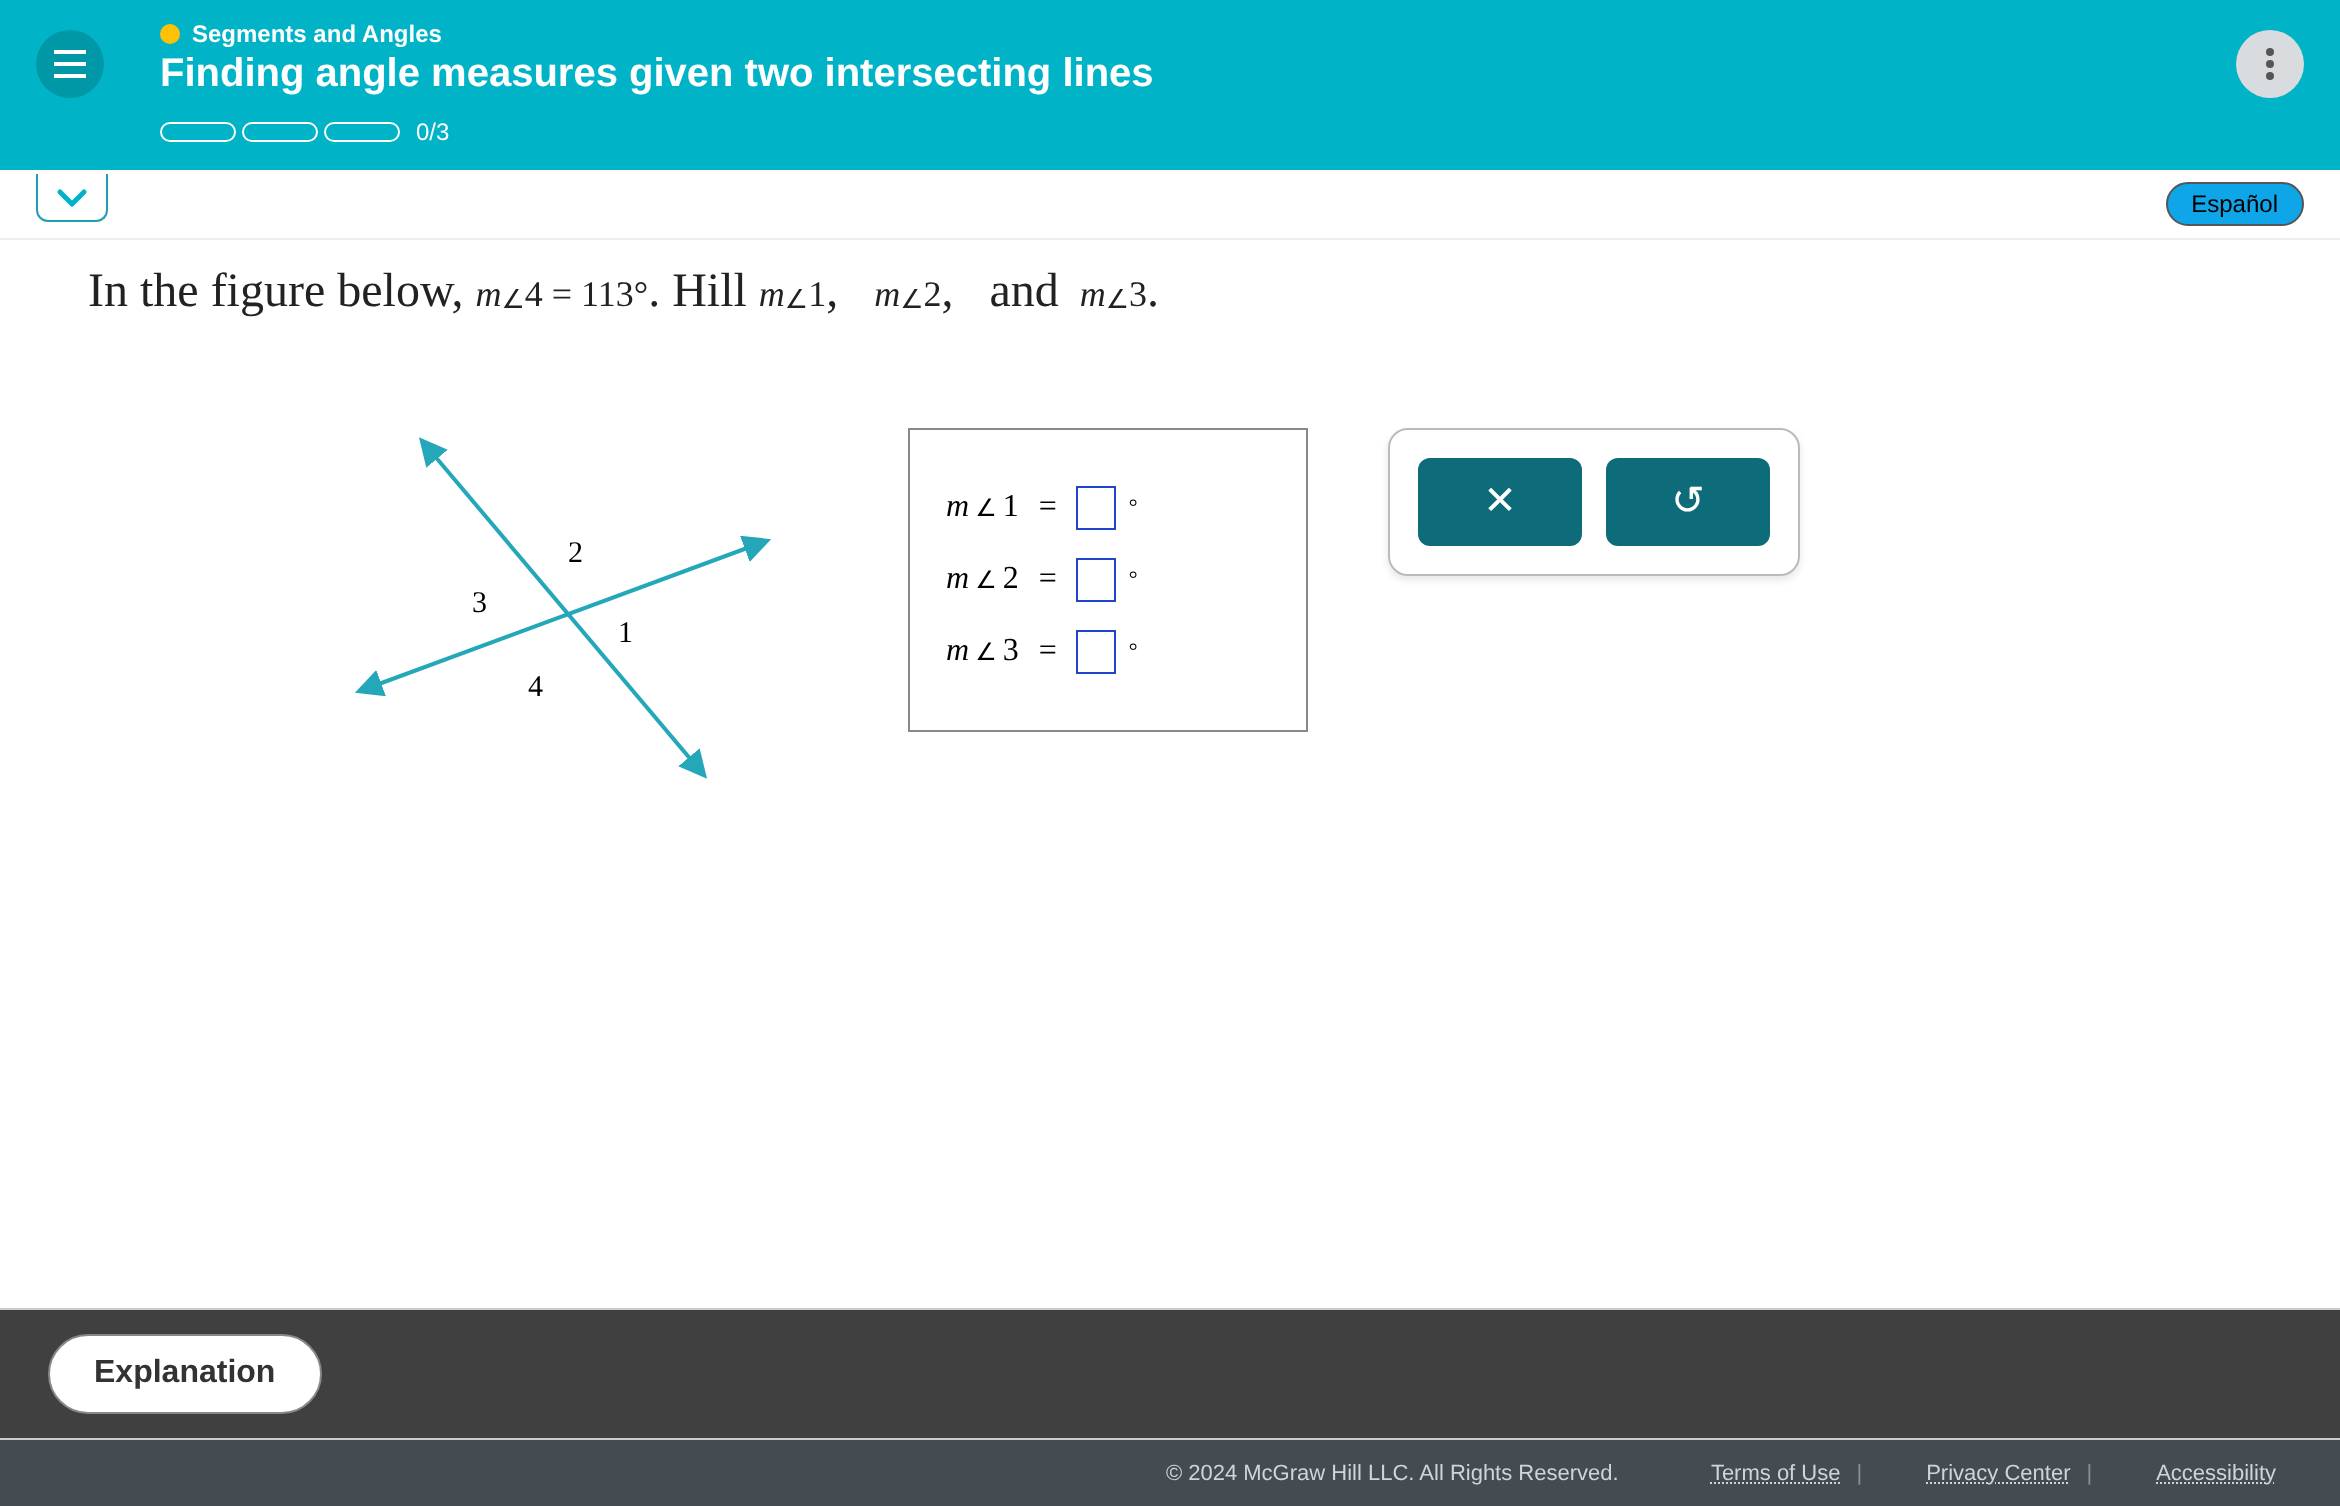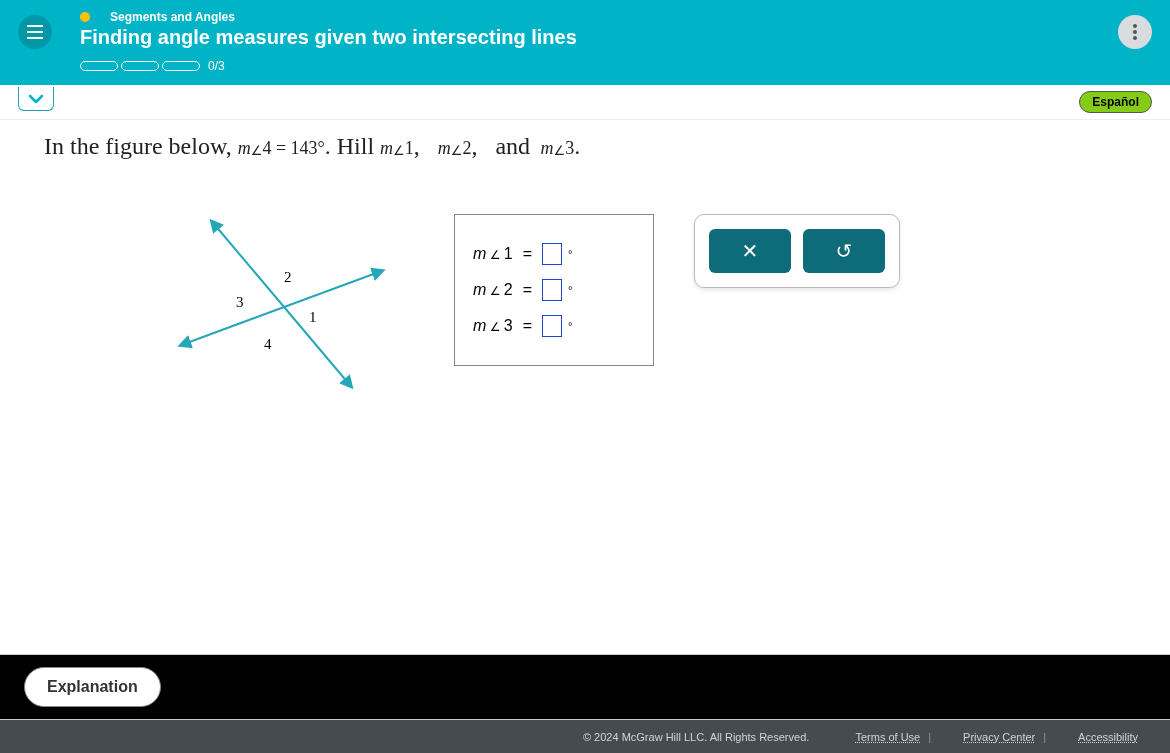--- a/index.html
+++ b/index.html
@@ -37,21 +37,21 @@
     }
     .menu-button svg { fill: #fff; }
     .header-content {
       margin-left: 62px;
     }
     .breadcrumb {
       font-size: 12px;
       color: #fff;
       display: flex;
       align-items: center;
-      gap: 20px;
+      gap: 6px;
       font-weight: 600;
     }
     .breadcrumb-dot {
       width: 10px;
       height: 10px;
       border-radius: 50%;
       background: #ffc107;
       display: inline-block;
     }
     .page-title {
@@ -116,22 +116,21 @@
       margin-top: -6px;
       background: #fff;
     }
     .collapse-btn svg { stroke: #00b3c7; fill: none; }
     .lang-btn {
       border: 1.5px solid #555;
       border-radius: 14px;
       padding: 3px 12px;
       font-size: 12px;
       cursor: pointer;
-      background: #84cc16;
-      font-weight: bold;
+      background: #0ea5e9;
     }
     
     .content {
       padding: 10px 44px 0 44px;
     }
     .prompt {
       font-family: Georgia, 'Times New Roman', serif;
       font-size: 24px;
       color: #222;
       line-height: 1.4;
@@ -163,21 +162,21 @@
     }
     .answer-box {
       border: 1px solid #888;
       padding: 14px 18px;
       width: 200px;
     }
     .answer-row {
       display: flex;
       align-items: center;
       gap: 6px;
-      font-family: Liberation Sans, sans-serif;
+      font-family: Liberation Serif, serif;
       font-size: 16px;
       margin: 14px 0;
       font-style: italic;
     }
     .answer-row .angle-sym { font-size: 12px; font-style: normal; }
     .answer-row .eq { font-style: normal; margin: 0 4px; }
     .answer-input {
       width: 20px;
       height: 22px;
       border: 1.5px solid #2244cc;
@@ -215,21 +214,21 @@
     .bottom-bar {
       position: absolute;
       left: 0;
       right: 0;
       bottom: 33px;
       border-top: 1px solid #ccc;
       border-bottom: 1px solid #ccc;
       padding: 12px 24px;
       display: flex;
       gap: 12px;
-      background: #000000;
+      background: #404040;
     }
     .btn-outline {
       border: 1.5px solid #888;
       background: #fff;
       color: #333;
       border-radius: 22px;
       padding: 10px 22px;
       font-size: 16px;
       font-weight: 600;
       cursor: pointer;
@@ -314,21 +313,21 @@
     <svg width="16" height="10" viewBox="0 0 16 10">
         <polyline points="2,2 8,8 14,2" stroke-width="2.5" stroke-linecap="round" stroke-linejoin="round"></polyline>
       </svg>
   </div>
   <div class="lang-btn">Español</div>
 </div>
 
 <div class="content">
   <div class="prompt">
     <span>In the figure below, </span>
-    <span class="math"><i>m</i><span class="angle">∠</span><span class="num">4</span><span class="num"> = 143°</span></span><span>. Hill </span>
+    <span class="math"><i>m</i><span class="angle">∠</span><span class="num">4</span><span class="num"> = 113°</span></span><span>. Hill </span>
     <span class="math"><i>m</i><span class="angle">∠</span><span class="num">1</span></span><span>,&nbsp;&nbsp;</span>
     <span class="math"><i>m</i><span class="angle">∠</span><span class="num">2</span></span><span>,&nbsp;&nbsp;</span>
     <span>and</span>
     <span class="math">&nbsp;<i>m</i><span class="angle">∠</span><span class="num">3</span></span><span>.</span>
   </div>
 
   <div class="work-area">
 
     <div class="figure-box">
       <svg width="260" height="180" viewBox="0 0 260 180">

